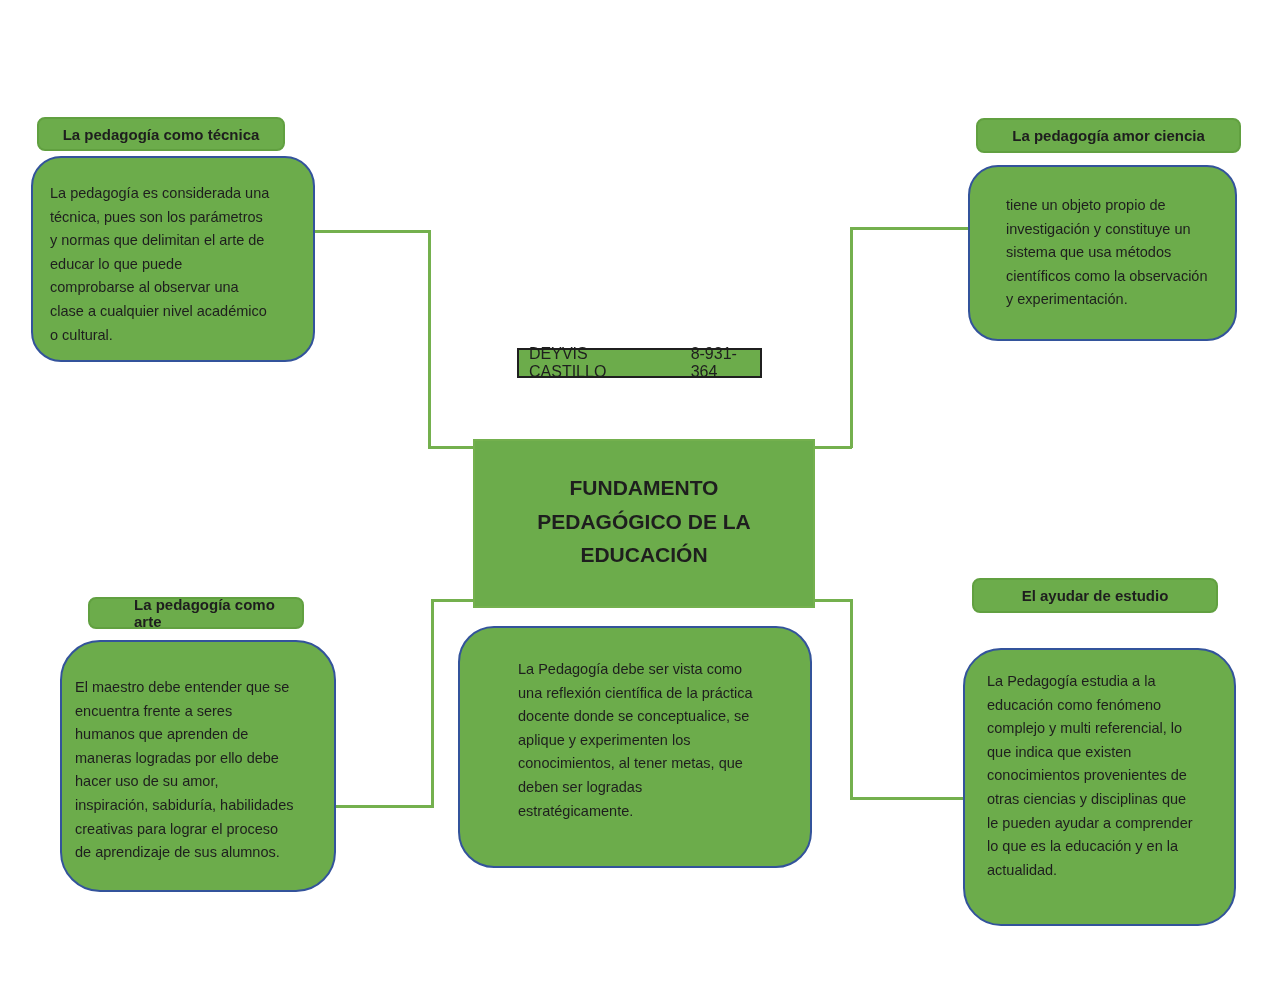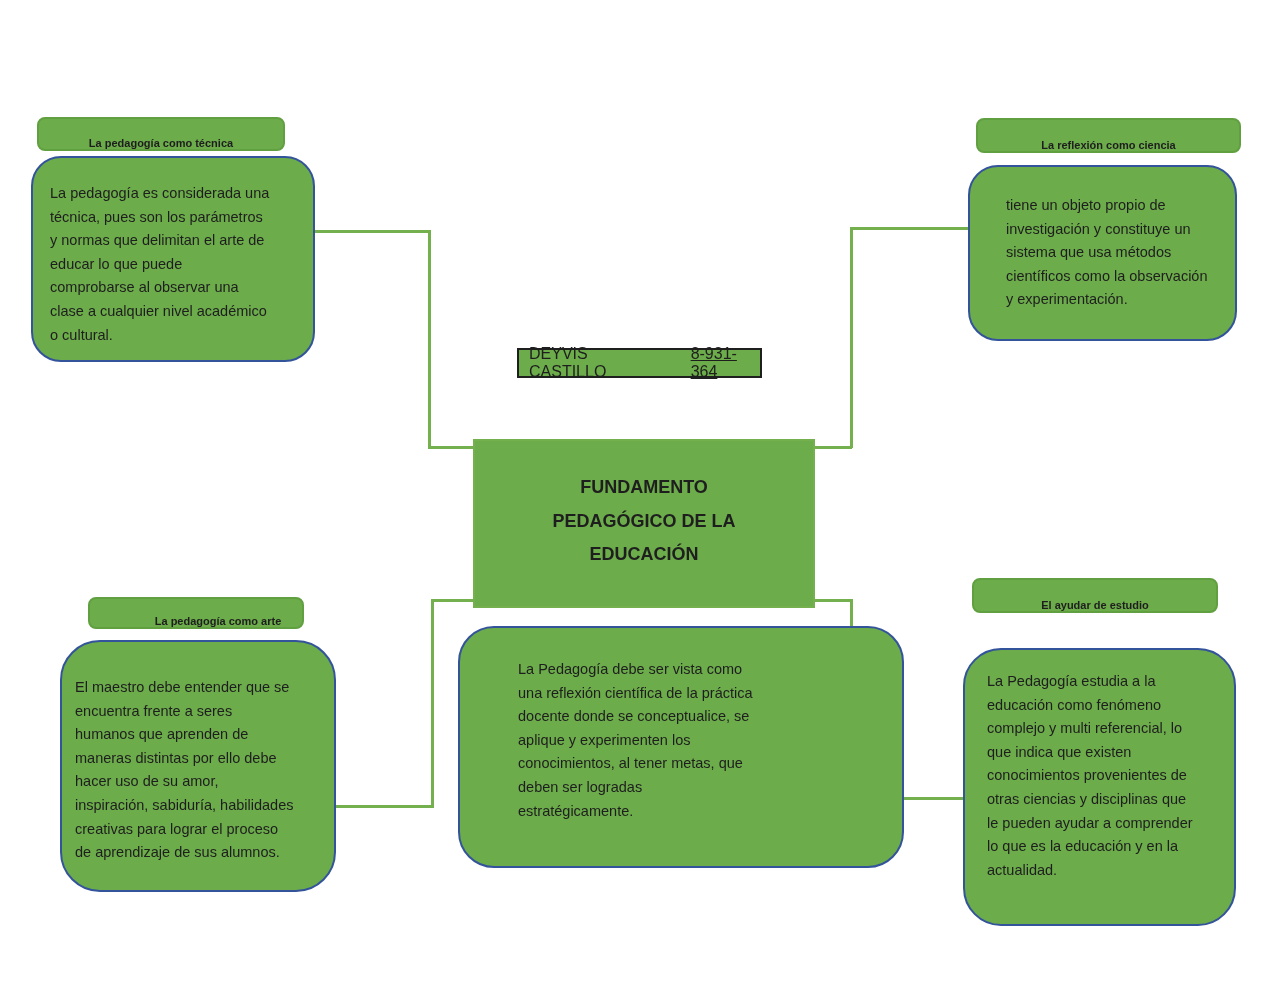--- a/index.html
+++ b/index.html
@@ -4,46 +4,46 @@
 <style>
   html,body{margin:0;padding:0;background:#ffffff;}
   .canvas{
     position:relative;width:1280px;height:989px;background:#ffffff;
     font-family:"Liberation Sans",sans-serif;color:var(--text-color,#1e1e1e);
     overflow:hidden;
   }
   .hdr{
     position:absolute;background:var(--green-fill,#6cac4b);
     border:2px solid var(--header-border,#61a040);border-radius:8px;
-    display:flex;align-items:flex-end;justify-content:center;
-    font-weight:bold;font-size:11px;box-sizing:border-box;
+    display:flex;align-items:center;justify-content:center;
+    font-weight:bold;font-size:15px;box-sizing:border-box;
   }
   .body-box{
     position:absolute;background:var(--green-fill,#6cac4b);
     border:2.5px solid var(--border-blue,#33539b);
     font-size:14.5px;line-height:23.6px;white-space:pre-line;
     box-sizing:border-box;
   }
   .center-box{
     position:absolute;left:473px;top:439px;width:342px;height:169px;
     background:var(--green-fill,#6cac4b);border:2px solid var(--line-green,#7fb65b);
     display:flex;align-items:flex-start;justify-content:center;
     box-sizing:border-box;
   }
   .center-box .title{
-    margin-top:30px;text-align:center;font-weight:bold;font-size:18px;
+    margin-top:30px;text-align:center;font-weight:bold;font-size:21px;
     line-height:33.5px;white-space:pre-line;
   }
   .author-box{
     position:absolute;left:517px;top:348px;width:245px;height:30px;
     background:var(--green-fill,#6cac4b);border:2px solid var(--border-black,#1f1f1f);
     display:flex;align-items:center;font-size:16px;box-sizing:border-box;
     padding-left:10px;
   }
-  .author-box .num{margin-left:28px;text-decoration:underline;}
+  .author-box .num{margin-left:28px;}
   .line{position:absolute;background:var(--line-green,#74b04e);}
 </style>
 </head>
 <body>
 
 <div class="canvas">
 
   <div class="line" style="left:315px;top:230px;width:115px;height:2.5px;"></div>
   <div class="line" style="left:428px;top:230px;width:2.5px;height:218px;"></div>
   <div class="line" style="left:428px;top:446px;width:45px;height:2.5px;"></div>
@@ -65,21 +65,21 @@
   </div>
   <div class="body-box" style="left:31px;top:156px;width:284px;height:206px;border-radius:30px;padding:24px 10px 0 17px;">La pedagogía es considerada una
 técnica, pues son los parámetros
 y normas que delimitan el arte de
 educar lo que puede
 comprobarse al observar una
 clase a cualquier nivel académico
 o cultural.</div>
 
   <div class="hdr" style="left:976px;top:118px;width:265px;height:35px;">
-    <span>La reflexión como ciencia</span>
+    <span>La pedagogía amor ciencia</span>
   </div>
   <div class="body-box" style="left:968px;top:165px;width:269px;height:176px;border-radius:30px;padding:27px 15px 0 36px;">tiene un objeto propio de
 investigación y constituye un
 sistema que usa métodos
 científicos como la observación
 y experimentación.</div>
 
   <div class="author-box">
     <span>DEYVIS CASTILLO</span>
     <span class="num">8-931-364</span>
@@ -90,27 +90,27 @@
 PEDAGÓGICO DE LA
 EDUCACIÓN</div>
   </div>
 
   <div class="hdr" style="left:88px;top:597px;width:216px;height:32px;padding-left:44px;">
     <span>La pedagogía como arte</span>
   </div>
   <div class="body-box" style="left:60px;top:640px;width:276px;height:252px;border-radius:40px;padding:34px 10px 0 13px;">El maestro debe entender que se
 encuentra frente a seres
 humanos que aprenden de
-maneras distintas por ello debe
+maneras logradas por ello debe
 hacer uso de su amor,
 inspiración, sabiduría, habilidades
 creativas para lograr el proceso
 de aprendizaje de sus alumnos.</div>
 
-  <div class="body-box" style="left:458px;top:626px;width:446px;height:242px;border-radius:36px;padding:30px 20px 0 58px;">La Pedagogía debe ser vista como
+  <div class="body-box" style="left:458px;top:626px;width:354px;height:242px;border-radius:36px;padding:30px 20px 0 58px;">La Pedagogía debe ser vista como
 una reflexión científica de la práctica
 docente donde se conceptualice, se
 aplique y experimenten los
 conocimientos, al tener metas, que
 deben ser logradas
 estratégicamente.</div>
 
   <div class="hdr" style="left:972px;top:578px;width:246px;height:35px;">
     <span>El ayudar de estudio</span>
   </div>

